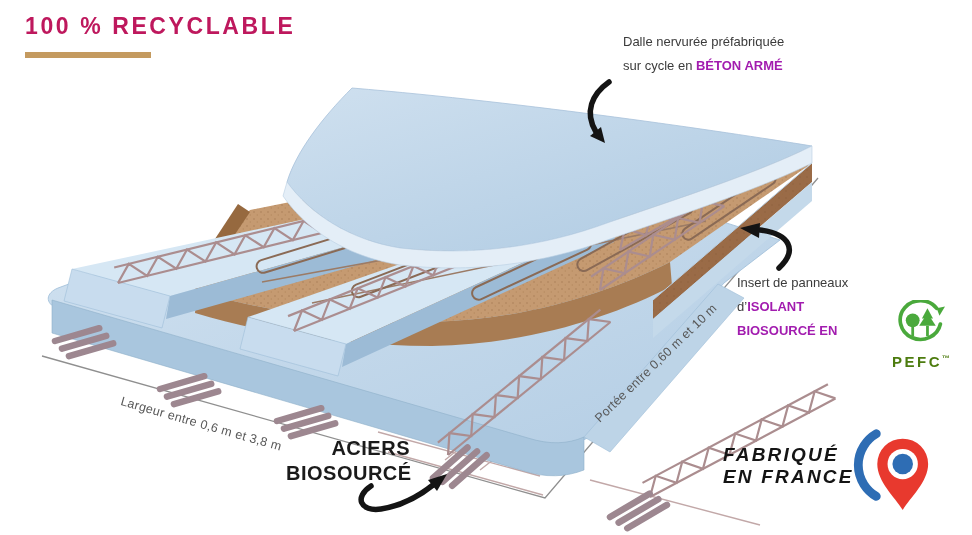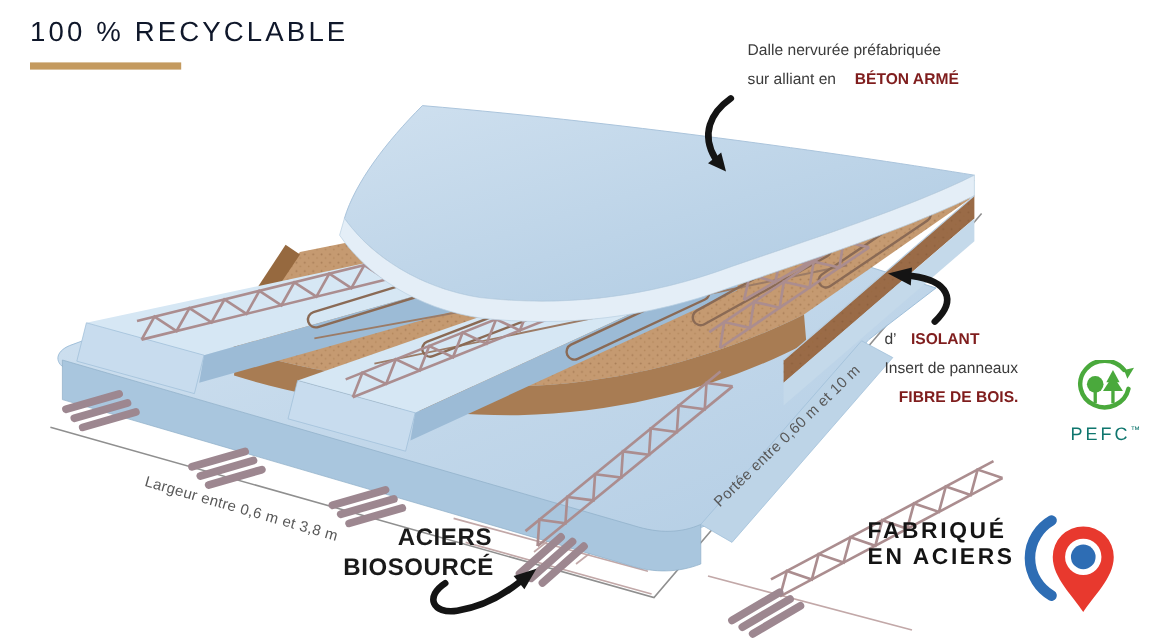--- a/index.html
+++ b/index.html
@@ -5,54 +5,54 @@
   html,body{margin:0;padding:0;background:#fff;}
   .stage{
     position:relative;width:972px;height:535px;overflow:hidden;background:#ffffff;
     font-family:"Liberation Sans", sans-serif;color:#3a3a3a;
   }
   .stage *{box-sizing:border-box;}
   .abs{position:absolute;}
   .illus{position:absolute;left:0;top:0;width:972px;height:535px;}
 
   .title{
-    left:25px;top:13px;font-size:23px;font-weight:400;letter-spacing:2.6px;
-    color:#0f172a;white-space:nowrap;
+    left:25px;top:13px;font-size:23px;font-weight:700;letter-spacing:2.6px;
+    color:#be185d;white-space:nowrap;
   }
   .rule{left:25px;top:52px;width:126px;height:6px;background:#c49a5f;}
   .intro{
     left:25px;top:66px;width:412px;font-size:17.5px;line-height:24.5px;color:#3b3b3b;
   }
-  .intro b, .ann b{font-weight:700;color:#7f1d1d;margin-left:12px;}
+  .intro b, .ann b{font-weight:700;color:#a21caf;}
 
   .ann{font-size:13px;line-height:24px;color:#3b3b3b;}
   .ann-slab{left:590px;top:30px;width:300px;}
   .ann-slab .indent{margin-left:33px;}
   .ann-insul{left:737px;top:271px;width:170px;}
   .ann-steel{
     left:286px;top:436px;width:124px;text-align:right;
     font-size:20px;font-weight:700;line-height:25px;letter-spacing:.5px;color:#1a1a1a;
   }
 
   .dim{
     font-size:12.5px;color:#585858;letter-spacing:.3px;white-space:nowrap;
   }
   .dim-largeur{left:121px;top:394px;transform:rotate(16deg);transform-origin:0 50%;}
   .dim-portee{left:597px;top:413px;transform:rotate(-44deg);transform-origin:0 50%;}
 
   .pefc{left:883px;top:300px;width:76px;text-align:center;}
   .pefc-label{
-    margin-top:1px;font-size:15px;font-weight:400;letter-spacing:2.5px;color:#0f766e;
+    margin-top:1px;font-size:15px;font-weight:700;letter-spacing:2.5px;color:#4d7c0f;
     white-space:nowrap;
   }
   .pefc-label sup{font-size:8px;letter-spacing:0;}
 
   .france-text{
-    left:723px;top:432px;font-size:19px;font-weight:700;letter-spacing:2.2px;
-    line-height:22px;color:#141414;white-space:nowrap;
+    left:723px;top:444px;font-size:19px;font-weight:700;letter-spacing:2.2px;
+    line-height:22px;color:#141414;white-space:nowrap;font-style:italic;
   }
   .france-pin{left:846px;top:420px;}
 </style>
 </head>
 <body>
 
 <div class="stage">
 
   <svg class="illus" viewBox="0 0 972 535" aria-hidden="true">
     <defs>
@@ -184,27 +184,27 @@
       </g>
     </g>
   </svg>
 
   <div class="abs title">100 % RECYCLABLE</div>
   <div class="abs rule"></div>
 
 
   <div class="abs ann ann-slab">
     <div class="indent">Dalle nervurée préfabriquée</div>
-    <div class="indent"><span>sur alliant en </span><b>BÉTON ARMÉ</b></div>
+    <div class="indent"><span>sur cycle en </span><b>BÉTON ARMÉ</b></div>
   </div>
 
   <div class="abs ann ann-insul">
+    <div>Insert de panneaux</div>
     <div><span>d’</span><b>ISOLANT</b></div>
-    <div>Insert de panneaux</div>
-    <div><b>FIBRE DE BOIS.</b></div>
+    <div><b>BIOSOURCÉ EN</b></div>
   </div>
 
   <div class="abs ann-steel">
     <div>ACIERS</div>
     <div>BIOSOURCÉ</div>
   </div>
 
   <div class="abs dim dim-largeur">Largeur entre 0,6 m et 3,8 m</div>
   <div class="abs dim dim-portee">Portée entre 0,60 m et 10 m</div>
 
@@ -220,21 +220,21 @@
         <polygon points="37,9 43,20 31,20"></polygon>
         <polygon points="37,14 46,28 28,28"></polygon>
         <rect x="35.5" y="28" width="3" height="11"></rect>
       </g>
     </svg>
     <div class="pefc-label"><span>PEFC</span><sup>™</sup></div>
   </div>
 
   <div class="abs france-text">
     <div>FABRIQUÉ</div>
-    <div>EN ACIERS</div>
+    <div>EN FRANCE</div>
   </div>
   <svg class="abs france-pin" width="88" height="95" viewBox="0 0 90 97" aria-hidden="true">
     <path d="M31,14 A37,37 0 0 0 31,78" fill="none" stroke="#2e6db4" stroke-width="9" stroke-linecap="round"></path>
     <path d="M58,92 C50,79 32,63 32,45 a26,26 0 1 1 52,0 C84,63 66,79 58,92 Z" fill="#e8392e"></path>
     <circle cx="58" cy="45" r="15.5" fill="#ffffff"></circle>
     <circle cx="58" cy="45" r="10.5" fill="#2e6db4"></circle>
   </svg>
 
 </div>
 

